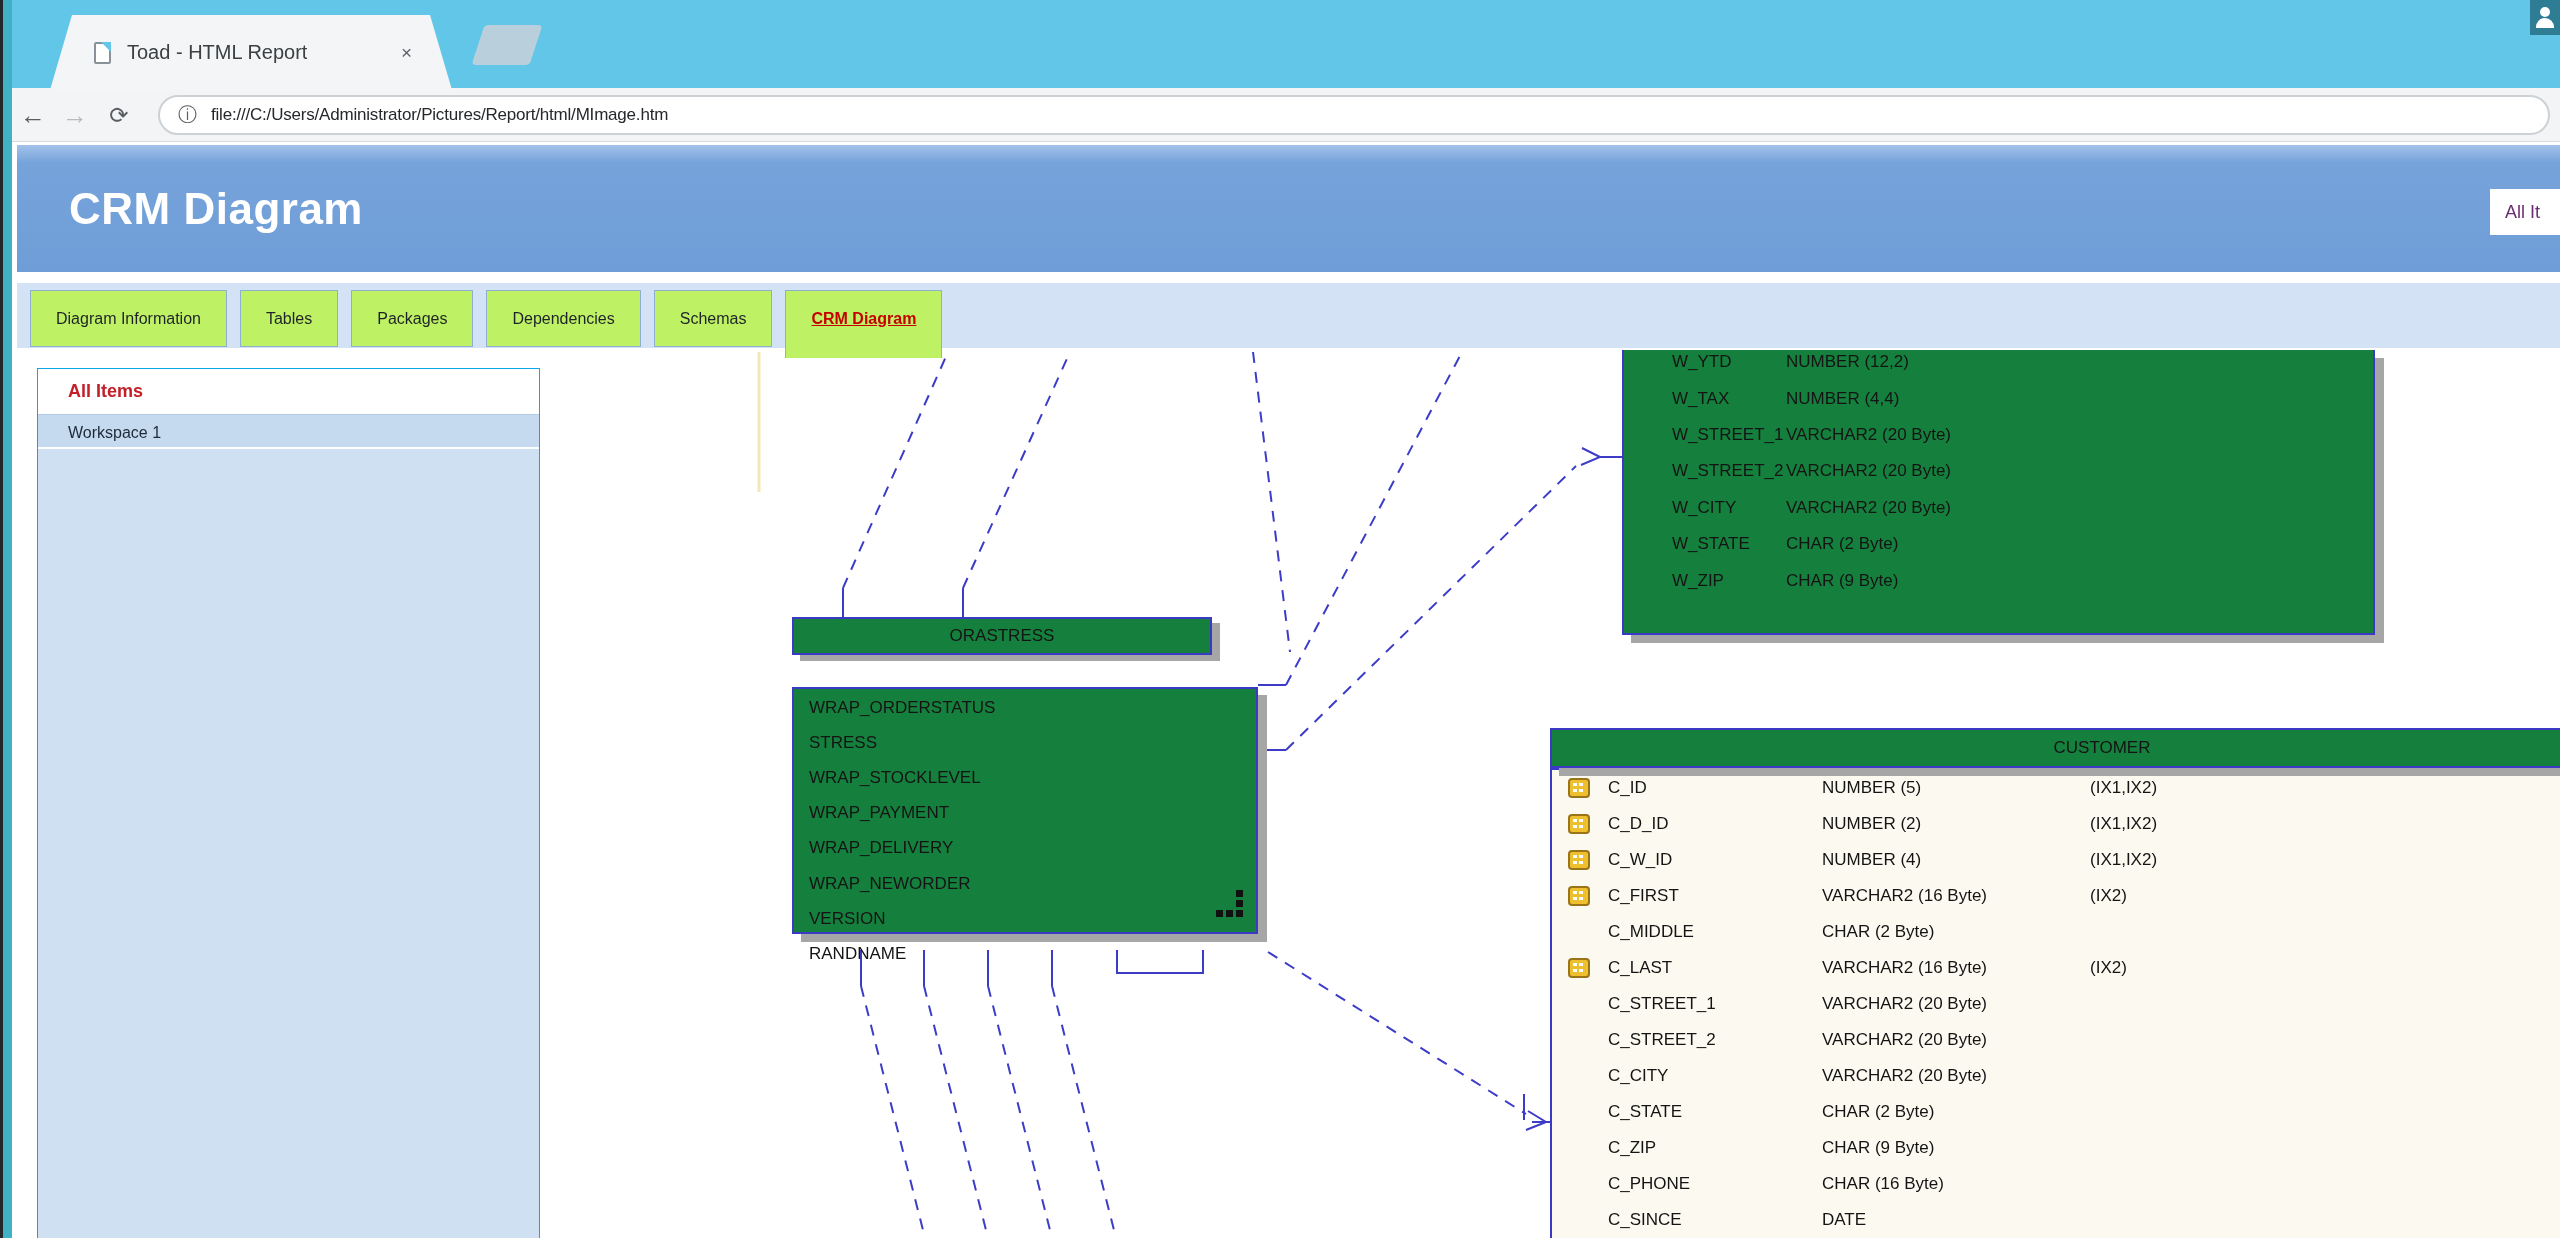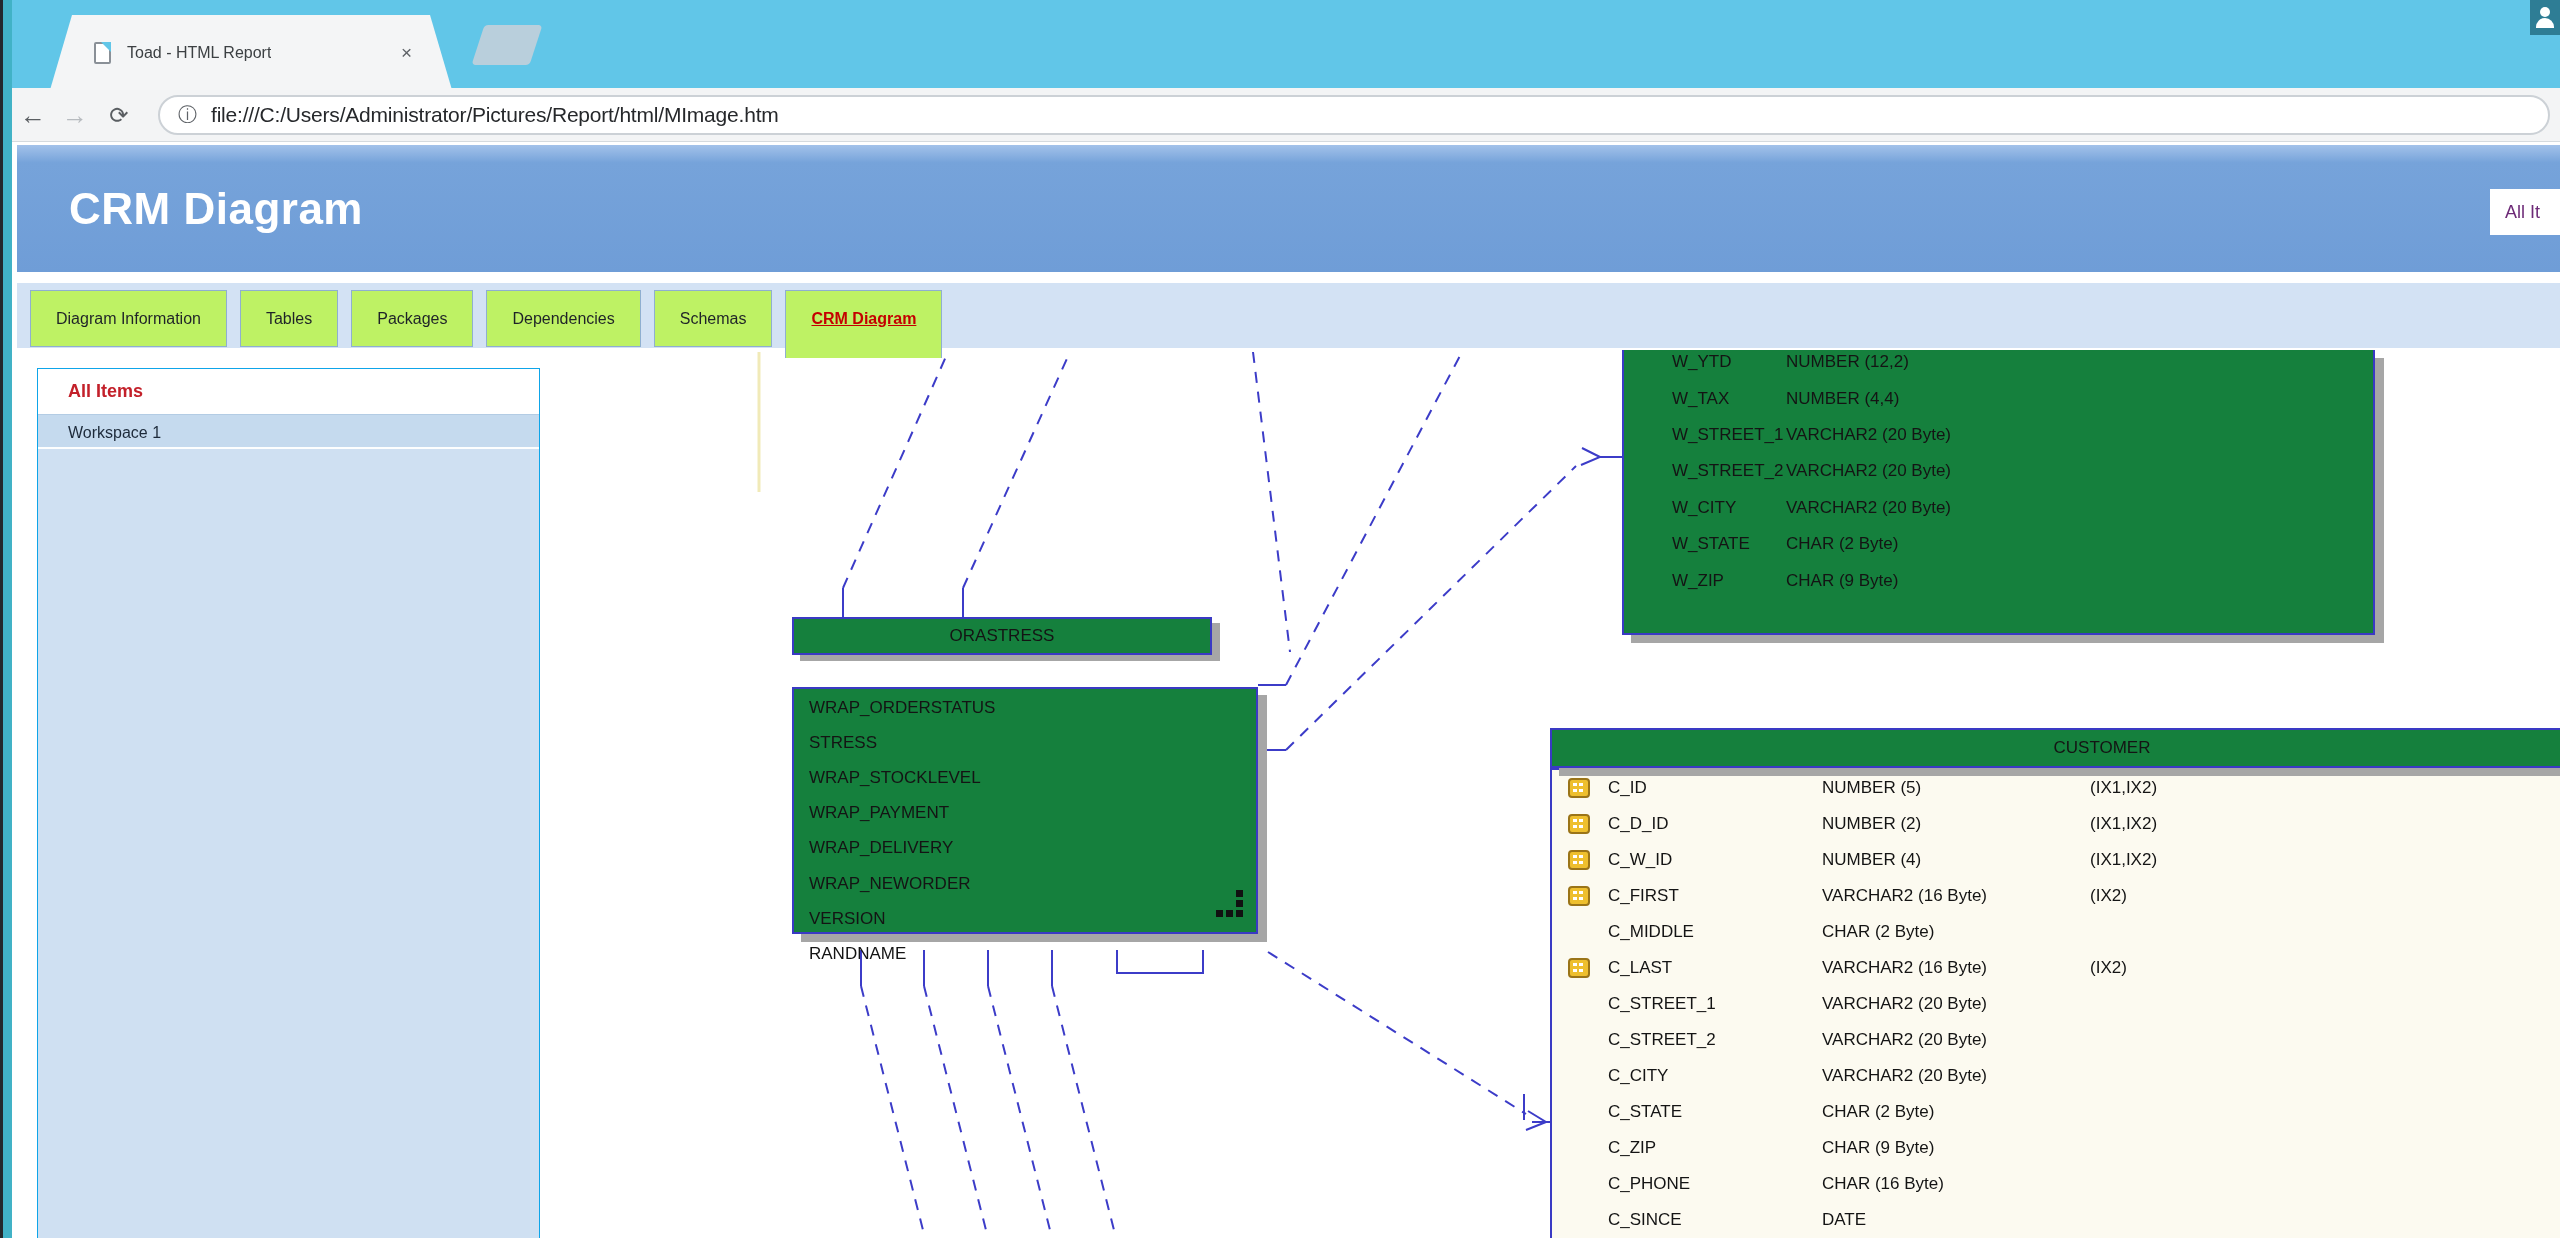--- a/index.html
+++ b/index.html
@@ -12,38 +12,38 @@
   .edge-teal { position:absolute; left:3px; top:0; width:9px; height:1238px; background:#41b2c6; z-index:60; }
 
   
   .chrome-top { position:absolute; left:0; top:0; width:2560px; height:90px; background:var(--chrome-blue,#61c6e8); }
   .browser-tab { position:absolute; left:50px; top:15px; width:402px; height:75px; background:#f4f5f6;
                  clip-path:polygon(22px 0, calc(100% - 22px) 0, 100% 100%, 0 100%);
                  display:flex; align-items:center; padding:0 40px 0 44px; z-index:2; }
   .doc-icon { width:17px; height:22px; background:#fff; border:2px solid #8a9097; border-radius:2px; position:relative; flex:0 0 auto; }
   .doc-icon::after { content:""; position:absolute; right:-2px; top:-2px; border:5px solid transparent;
                      border-top-color:var(--chrome-blue,#61c6e8); border-right-color:var(--chrome-blue,#61c6e8); }
-  .tab-title { margin-left:16px; font-size:16px; color:#3c4043; white-space:nowrap; overflow:hidden; }
+  .tab-title { margin-left:16px; font-size:20px; color:#3c4043; white-space:nowrap; overflow:hidden; }
   .tab-close { margin-left:auto; font-size:19px; color:#5f6368; line-height:1; }
   .newtab-btn { position:absolute; left:478px; top:25px; width:58px; height:40px; background:#b9cfdc;
                 transform:skewX(-18deg); border-radius:4px; z-index:1; }
   .avatar-btn { position:absolute; right:0; top:0; width:30px; height:35px; background:#2e7d95; z-index:3; }
   .avatar-head { position:absolute; left:50%; top:7px; transform:translateX(-50%); width:10px; height:10px; border-radius:50%; background:#fff; }
   .avatar-body { position:absolute; left:50%; top:18px; transform:translateX(-50%); width:18px; height:10px; border-radius:9px 9px 0 0; background:#fff; }
 
   .toolbar { position:absolute; left:0; top:88px; width:2560px; height:54px; background:#f3f4f5; border-bottom:1px solid #d5dade; }
   .nav-glyph { position:absolute; top:0; height:54px; display:flex; align-items:center; justify-content:center;
                font-size:26px; color:#5a5e62; width:38px; }
   .glyph-back { left:14px; }
   .glyph-fwd  { left:56px; color:#b7bbbf; }
   .glyph-reload { left:100px; font-size:23px; }
   .url-pill { position:absolute; left:158px; right:10px; top:7px; height:40px; background:#fff;
               border:2px solid #ccd1d6; border-radius:21px; display:flex; align-items:center; padding-left:18px; }
   .info-glyph { font-size:19px; color:#5f6368; font-family:"DejaVu Sans",sans-serif; }
-  .url-text { margin-left:14px; font-size:21px; color:#26282b; letter-spacing:-0.2px;text-align:center; }
+  .url-text { margin-left:14px; font-size:17px; color:#26282b; letter-spacing:-0.2px;text-align:center; }
 
   
   .banner { position:absolute; left:17px; top:145px; width:2543px; height:127px;
             background:linear-gradient(#a3c2ea, #76a3da 14%, var(--banner-blue,#6f9dd7)); }
   .banner-title { position:absolute; left:52px; top:0; height:127px; line-height:127px;
                   font-size:44px; font-weight:bold; color:#fff; letter-spacing:0.5px; }
   .banner-link-box { position:absolute; right:-26px; top:44px; width:96px; height:46px; background:#fff;
                      line-height:46px; padding-left:15px; font-size:18px; color:#6d2a77; }
 
   .tabstrip { position:absolute; left:17px; top:283px; width:2543px; height:65px; background:#d3e2f4;

